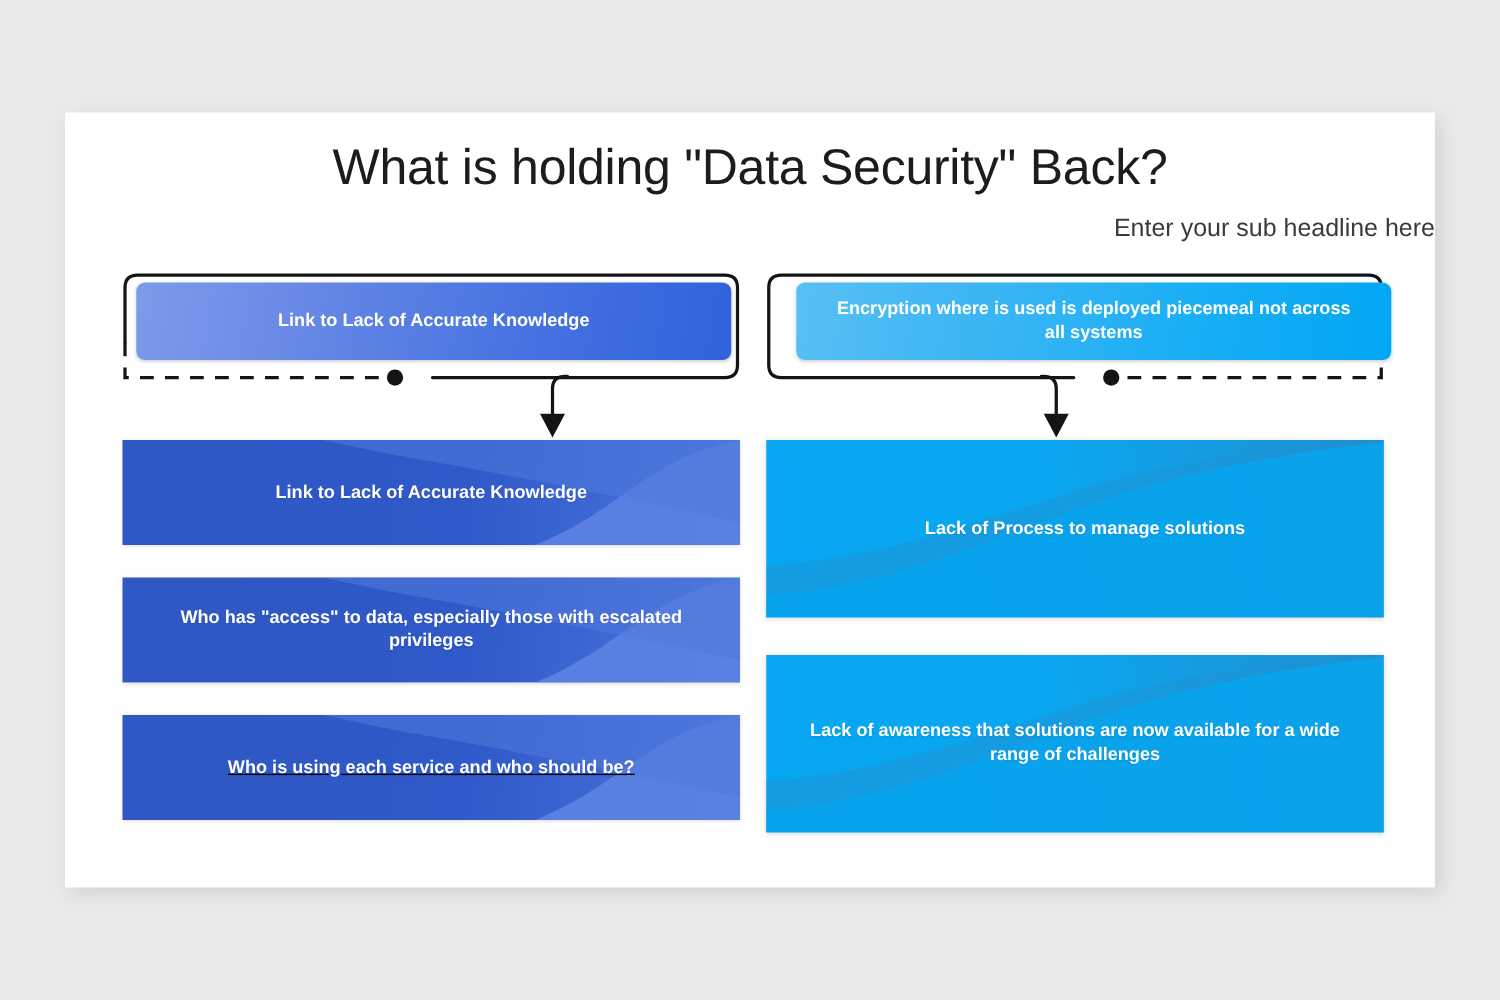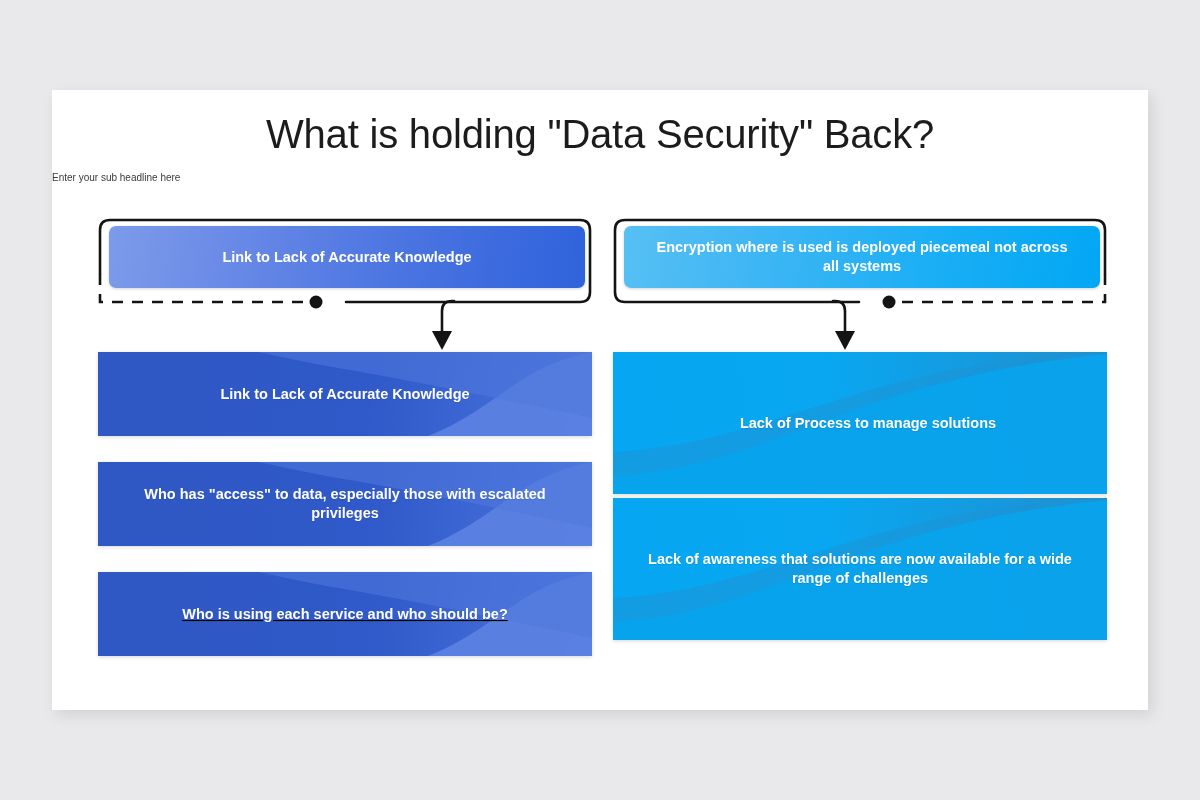--- a/index.html
+++ b/index.html
@@ -37,22 +37,22 @@
     font-weight: 400;
     color: #1c1c1c;
     letter-spacing: -0.2px;
     white-space: nowrap;
   }
 
   .subtitle {
     position: absolute;
     left: 0; top: 82px;
     width: 100%;
-    text-align: left;
-    font-size: 10px;
+    text-align: right;
+    font-size: 20px;
     font-weight: 400;
     color: #3a3a3a;
   }
 
   
   .column { position: absolute; top: 0; }
   .column.left  { left: 46px;  width: 494px; }
   .column.right { left: 561px; width: 494px; }
 
   
@@ -80,21 +80,21 @@
     font-weight: bold;
     line-height: 1.28;
     padding: 0 26px;
     box-shadow: 0 1px 3px rgba(0,0,0,0.18);
   }
   .head-pill.blue {
     left: 11px;
     background: linear-gradient(100deg, #7d9bea 0%, #6c8ce7 22%, #4a74e1 62%, #2f62dc 100%);
   }
   .head-pill.cyan {
-    left: 11px;
+    left: 24px;
     background: linear-gradient(100deg, #57c0f3 0%, #3fb6f4 28%, #18aef5 68%, #02a7f4 100%);
   }
 
   
   .card {
     position: absolute;
     width: 494px;
     overflow: hidden;
     display: flex;
     align-items: center;
@@ -191,21 +191,21 @@
     </svg>
 
     <div class="card cyan" style="top:262px; height:142px;padding-left:16px;">
       <svg class="wave" viewBox="0 0 494 142" preserveAspectRatio="none">
         <path d="M0,142 L0,100 C90,96 170,64 250,40 C330,16 410,4 494,0 L494,142 Z" fill="#1e93d6" opacity="0.55"></path>
         <path d="M0,142 L0,124 C80,120 150,92 230,62 C320,28 410,10 494,2 L494,142 Z" fill="#07a4ef" opacity="0.85"></path>
       </svg>
       <div class="card-label">Lack of Process to manage solutions</div>
     </div>
 
-    <div class="card cyan" style="top:408px; height:142px;">
+    <div class="card cyan" style="top:434px; height:142px;">
       <svg class="wave" viewBox="0 0 494 142" preserveAspectRatio="none">
         <path d="M0,142 L0,100 C90,96 170,64 250,40 C330,16 410,4 494,0 L494,142 Z" fill="#1e93d6" opacity="0.55"></path>
         <path d="M0,142 L0,124 C80,120 150,92 230,62 C320,28 410,10 494,2 L494,142 Z" fill="#07a4ef" opacity="0.85"></path>
       </svg>
       <div class="card-label">Lack of awareness that solutions are now available for a wide range of challenges</div>
     </div>
   </div>
 
 </div>
 

